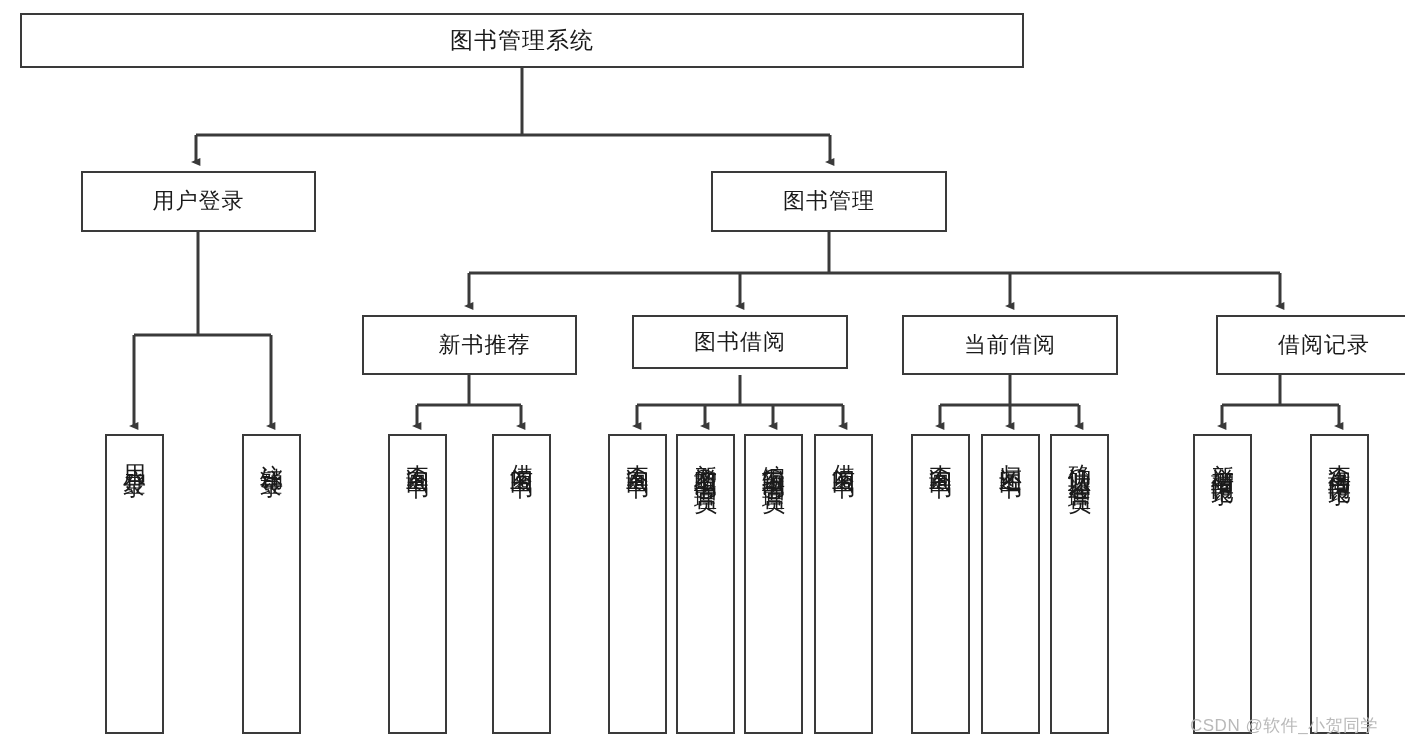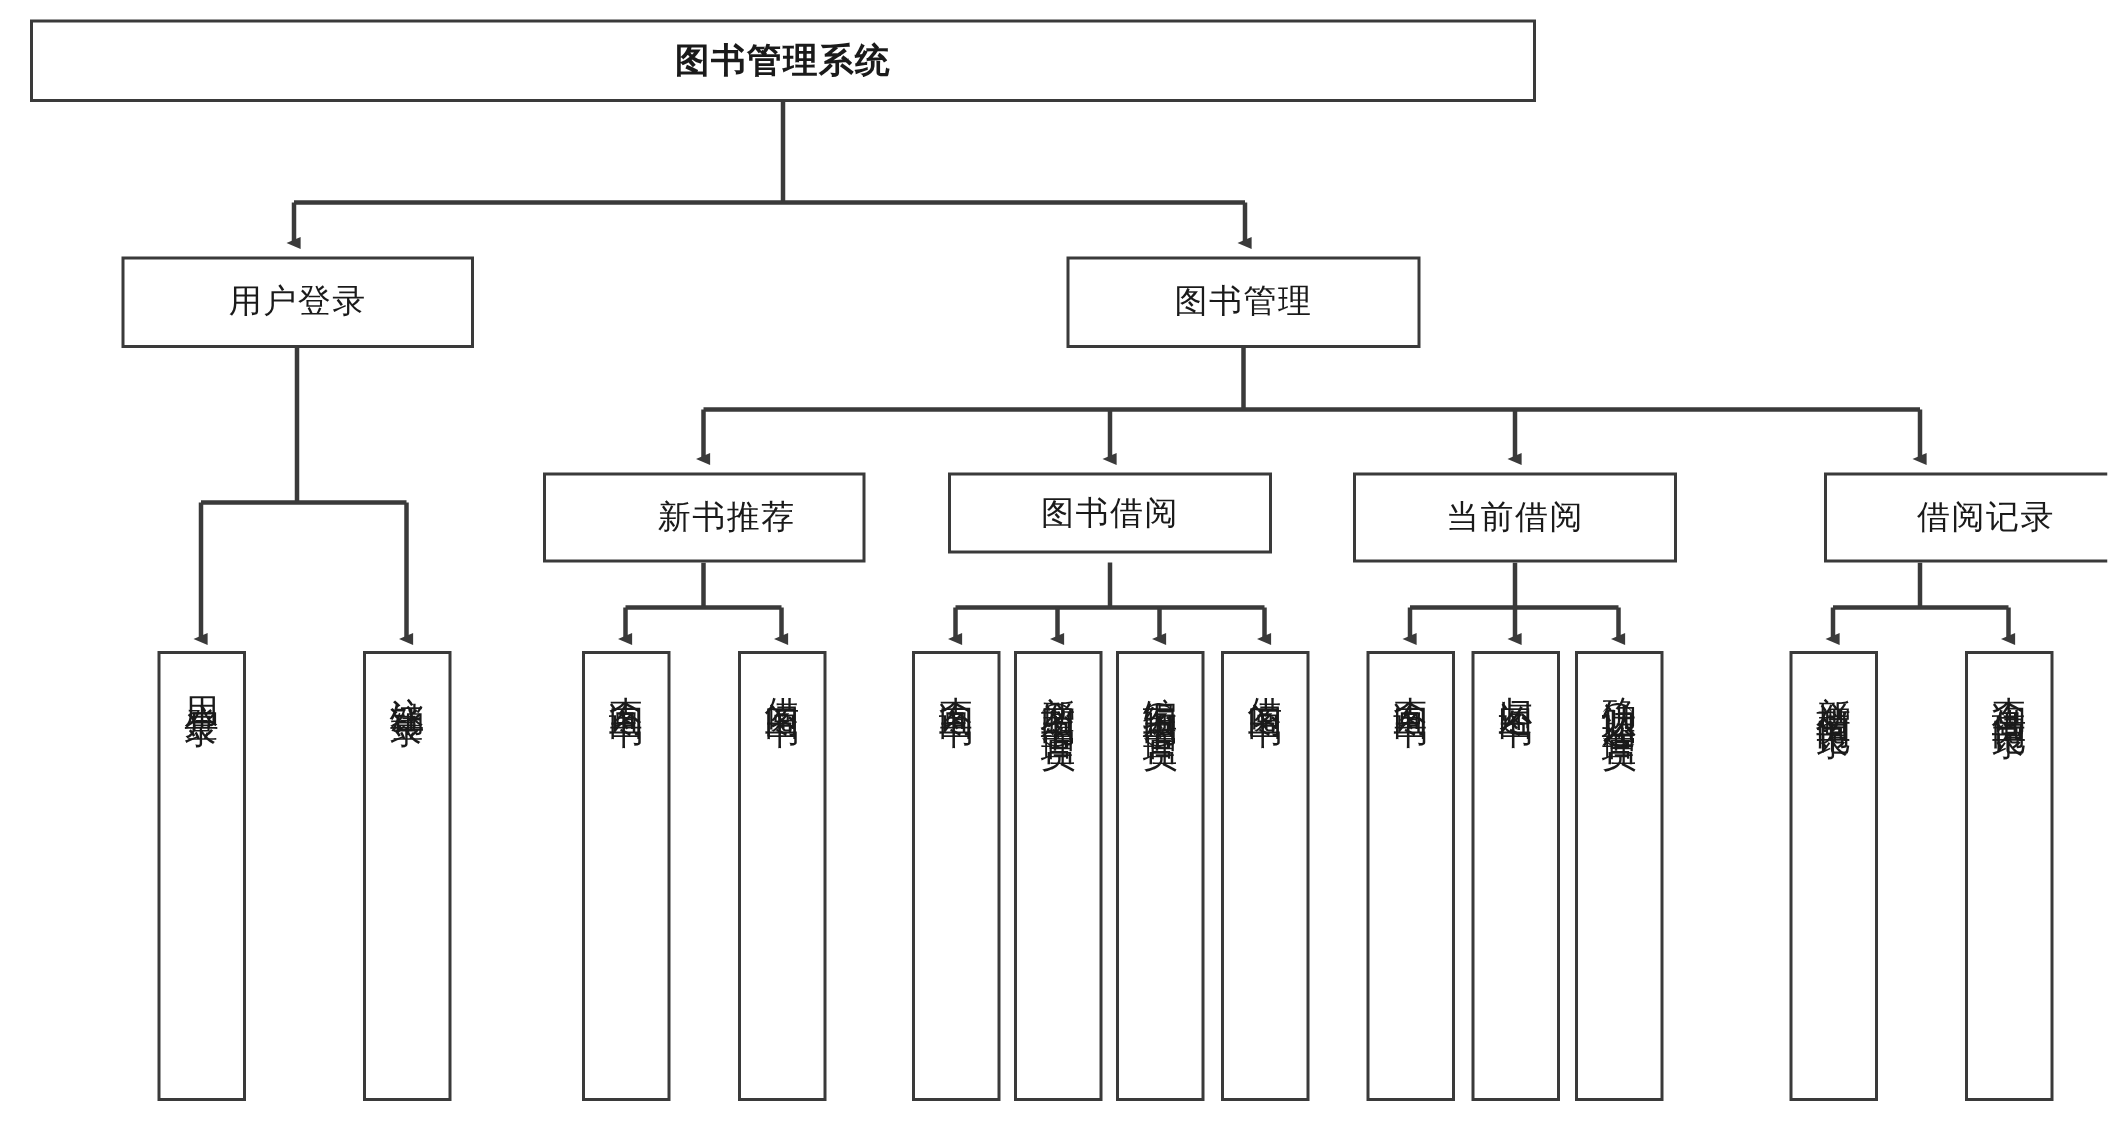--- a/index.html
+++ b/index.html
@@ -113,21 +113,21 @@
       <path d="M1010,405 L1010,426" marker-end="url(#arrow)"></path>
       <path d="M1079,405 L1079,426" marker-end="url(#arrow)"></path>
 
       <path d="M1280,375 L1280,405"></path>
       <path d="M1222,405 L1339,405"></path>
       <path d="M1222,405 L1222,426" marker-end="url(#arrow)"></path>
       <path d="M1339,405 L1339,426" marker-end="url(#arrow)"></path>
     </g>
   </svg>
 
-  <div class="node horiz root" style="left:20px; top:13px; width:1004px; height:55px;font-weight:bold;">
+  <div class="node horiz root" style="left:20px; top:13px; width:1004px; height:55px;">
     <span>图书管理系统</span>
   </div>
 
   <div class="node horiz" style="left:81px; top:171px; width:235px; height:61px;">
     <span>用户登录</span>
   </div>
   <div class="node horiz" style="left:711px; top:171px; width:236px; height:61px;">
     <span>图书管理</span>
   </div>
 
@@ -181,14 +181,15 @@
     <span class="vtext">确认归还（管理员）</span>
   </div>
 
   <div class="node leaf" style="left:1193px; top:434px; width:59px; height:300px;">
     <span class="vtext">新增借阅记录</span>
   </div>
   <div class="node leaf" style="left:1310px; top:434px; width:59px; height:300px;">
     <span class="vtext">查询借阅记录</span>
   </div>
 
+  <div class="watermark">CSDN @软件_小贺同学</div>
 
 </div>
 
 </body></html>

